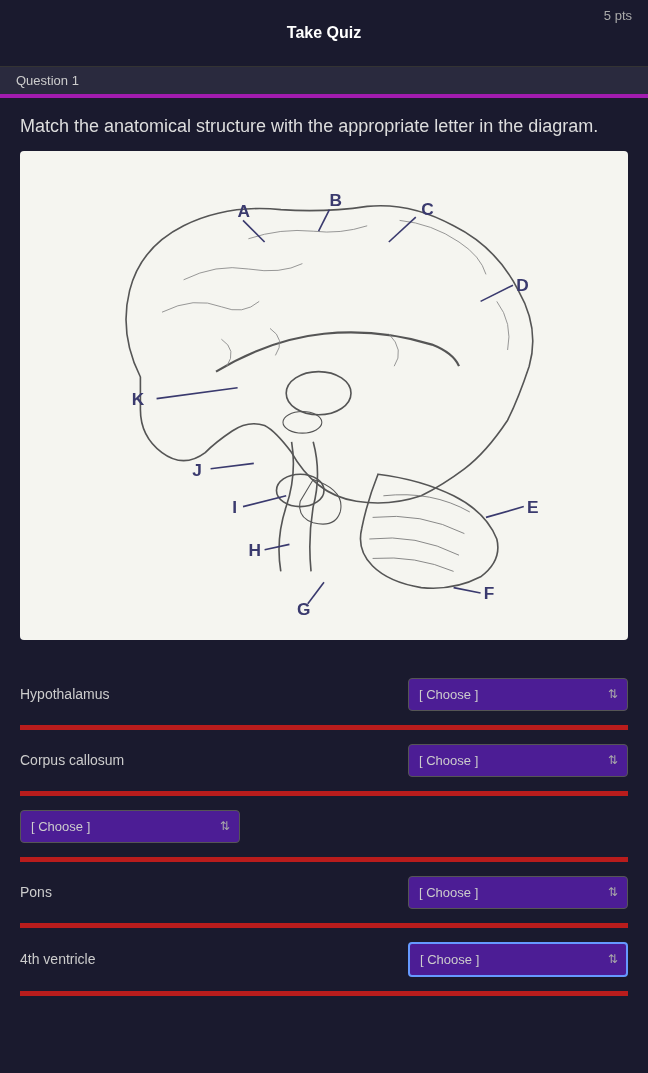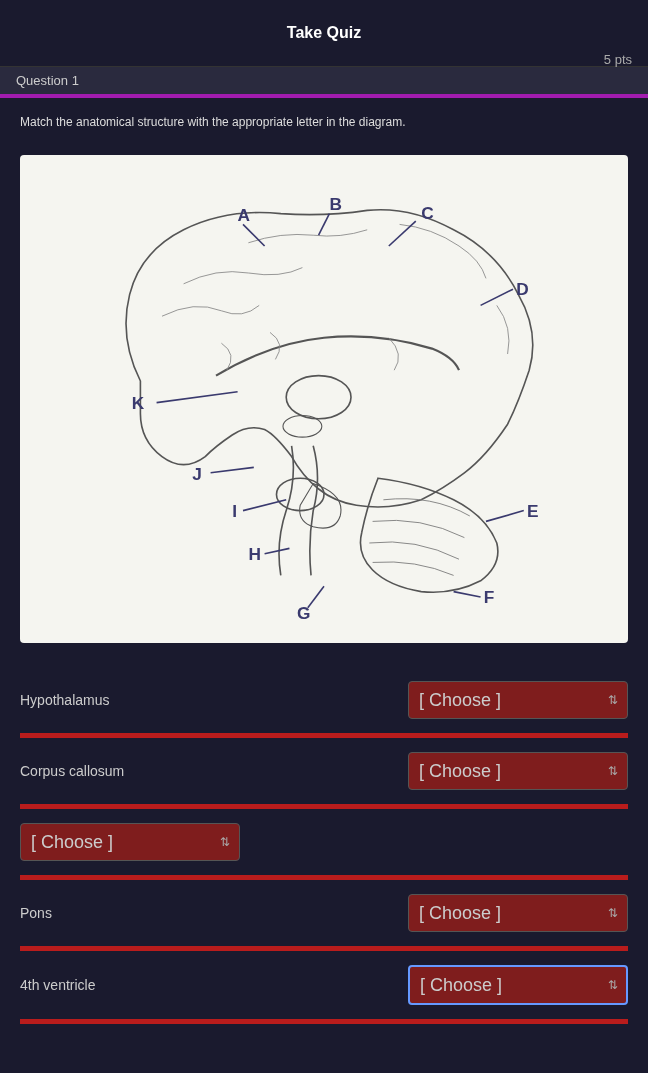--- a/index.html
+++ b/index.html
@@ -22,36 +22,35 @@
       color: #ffffff;
       font-size: 16px;
       font-weight: 600;
     }
     .header-pts {
       position: absolute;
       right: 16px;
       top: 8px;
       color: #aaa;
       font-size: 13px;
-      margin-top: 44px;
     }
     .question-bar {
       background-color: #2a2a3e;
       padding: 6px 16px;
       font-size: 13px;
       color: #cccccc;
       border-bottom: 4px solid #a21caf;
     }
     .main-content {
       padding: 16px 20px;
     }
     .question-instruction {
       color: #dddddd;
-      font-size: 12px;
-      margin-bottom: 24px;
+      font-size: 18px;
+      margin-bottom: 12px;
       line-height: 1.4;
     }
     .brain-diagram-container {
       background: #f5f5f0;
       border-radius: 4px;
       margin-bottom: 24px;
       padding: 10px;
       display: flex;
       justify-content: center;
       align-items: center;
@@ -71,26 +70,26 @@
       font-size: 14px;
       color: #cccccc;
       font-weight: 500;
     }
     .matching-select-wrapper {
       position: relative;
       width: 220px;
     }
     .matching-select {
       width: 100%;
-      background-color: #7f1d1d;
+      background-color: #4c1d95;
       color: #cccccc;
       border: 1px solid #555;
       border-radius: 4px;
       padding: 8px 30px 8px 10px;
-      font-size: 18px;
+      font-size: 13px;
       appearance: none;
       -webkit-appearance: none;
       cursor: pointer;
     }
     .matching-select.highlighted {
       border: 2px solid #6699ff;
     }
     .select-arrow {
       position: absolute;
       right: 10px;

